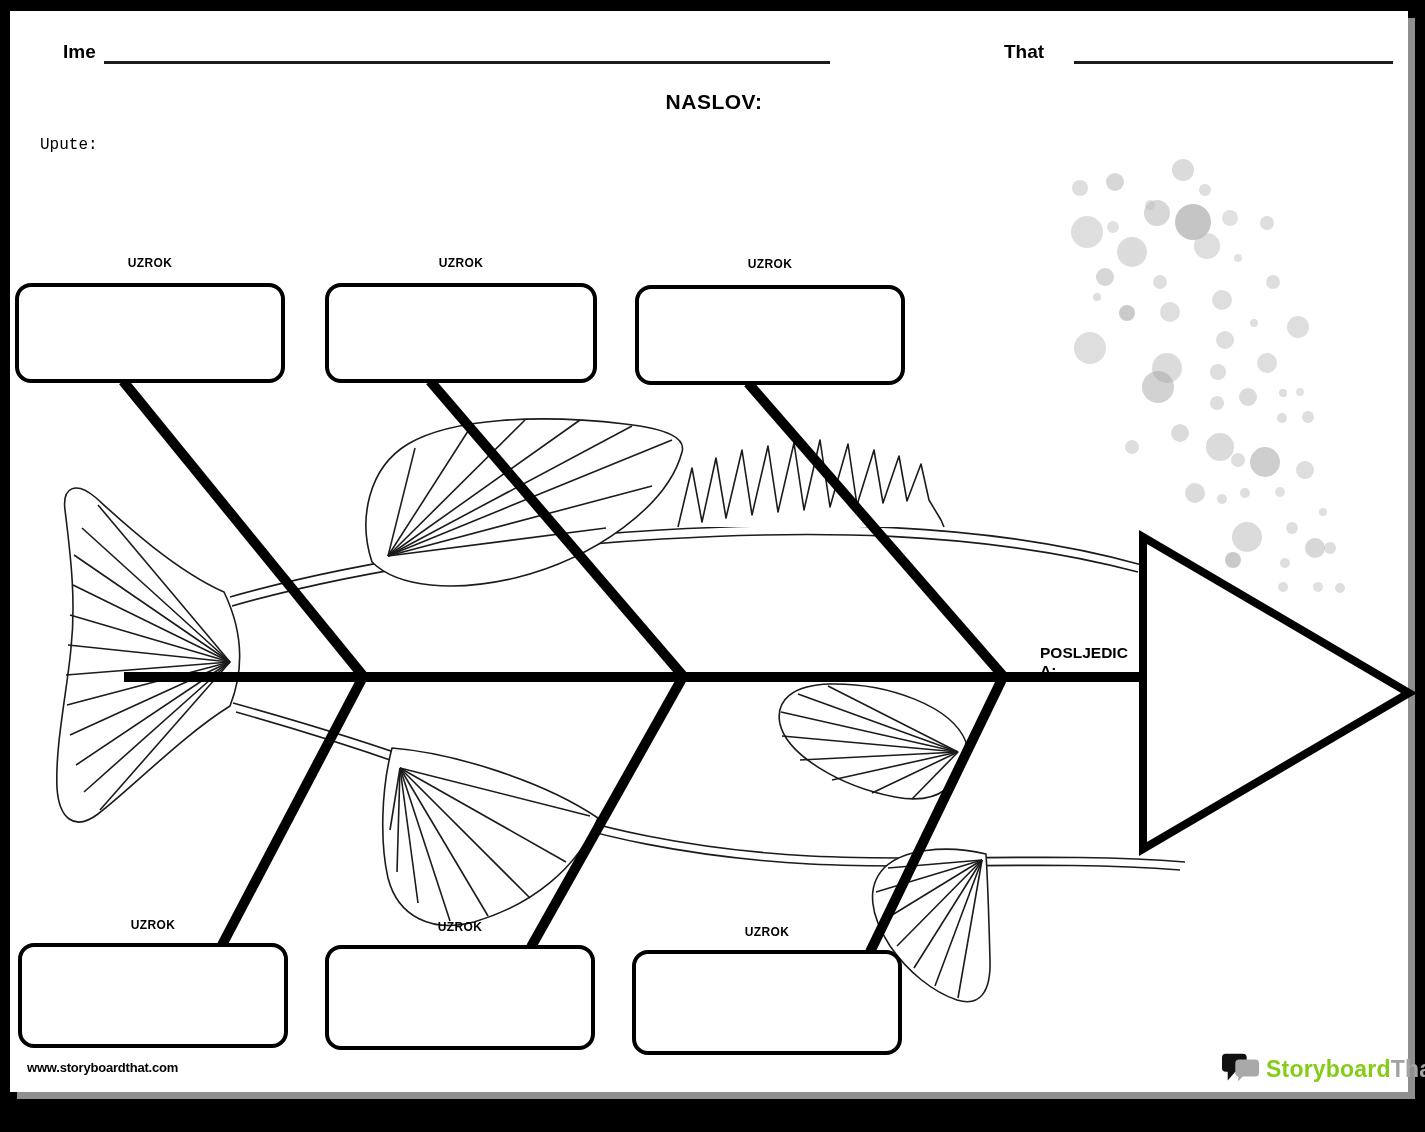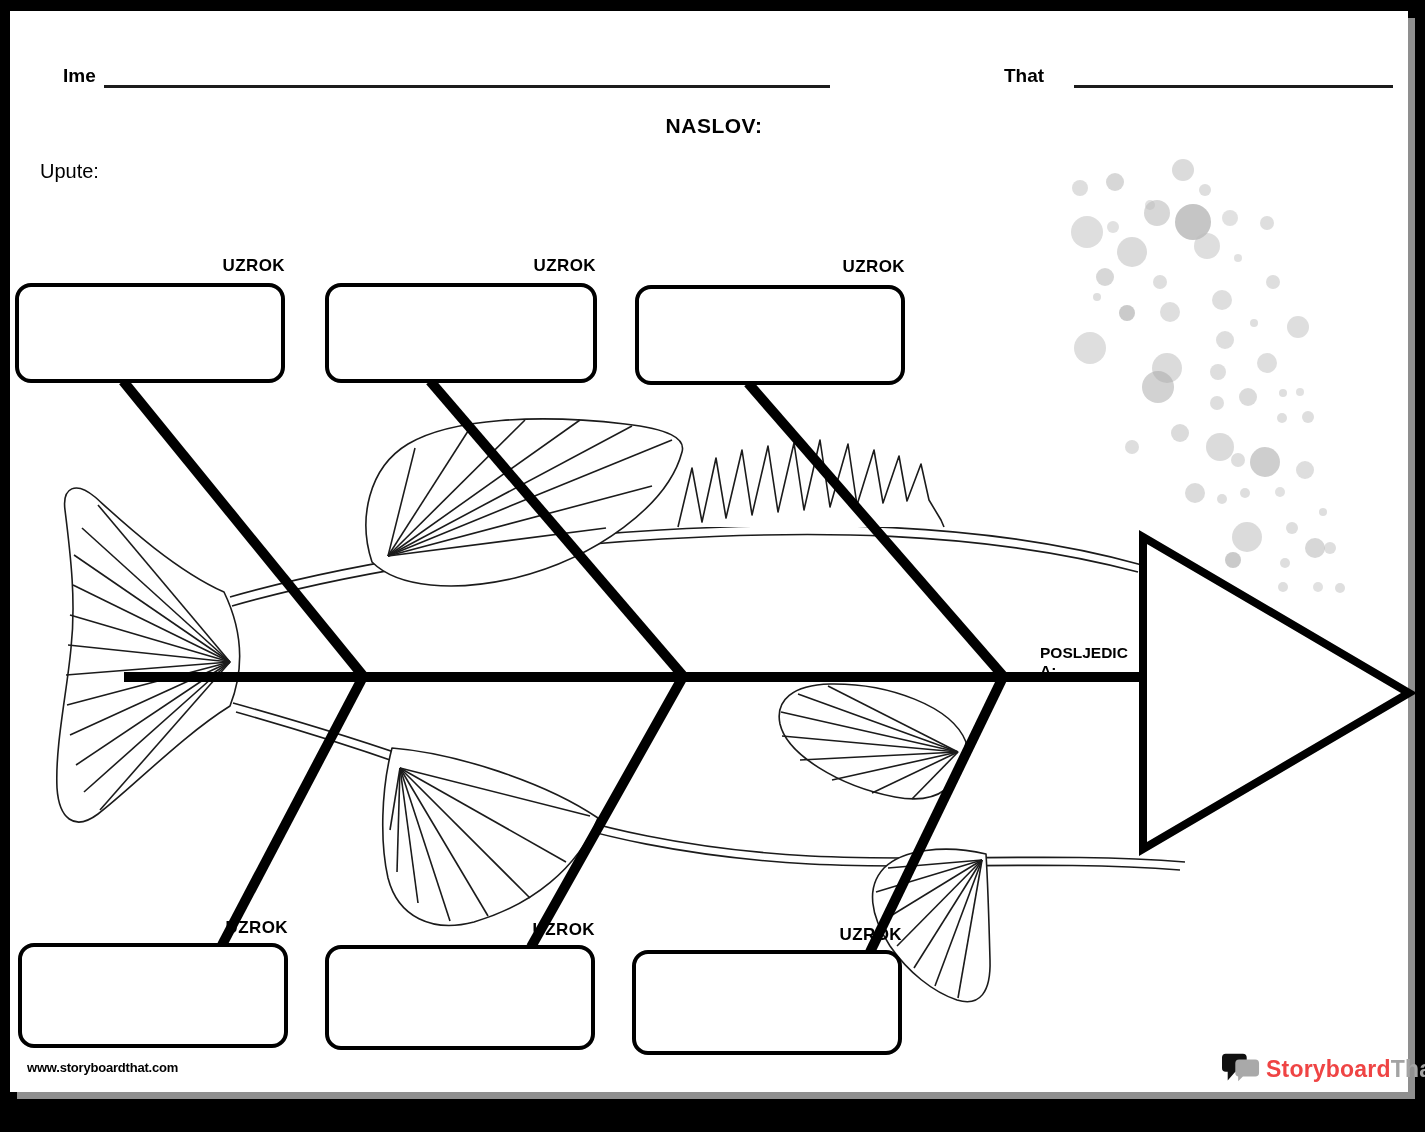--- a/index.html
+++ b/index.html
@@ -11,53 +11,53 @@
     color:#000;
     overflow:hidden;
   }
   .page {
     position:absolute; left:10px; top:11px;
     width:1398px; height:1081px;
     background:#fff;
     box-shadow:7px 7px 0 #8f8f8f;
     z-index:0;
   }
-  .abs { position:absolute;margin-top:24px; }
+  .abs { position:absolute; }
   svg.diagram { position:absolute; left:0; top:0; z-index:1; }
   .z2 { z-index:2; }
   .hdr-label { font-size:19px; font-weight:bold; }
   .fill-line { border-bottom:3px solid #1c1c1c; height:0; }
   .title { font-size:21px; font-weight:bold; letter-spacing:.5px; text-align:center; width:200px; }
-  .instructions { font-size:20px; }
+  .instructions { font-size:16px;font-family:Liberation Mono, monospace; }
   .cause-box {
     position:absolute;
     border:4px solid #000; border-radius:16px;
     background:#fff; z-index:2;
   }
   .cause-label {
     position:absolute; z-index:2;
-    font-weight:bold; font-size:17px; letter-spacing:.4px;
-    text-align:right; width:270px;
+    font-weight:bold; font-size:12px; letter-spacing:.4px;
+    text-align:center; width:270px;
   }
   .effect-label {
     position:absolute; z-index:2;
     left:1040px; top:644px; width:94px;
     font-weight:bold; font-size:15.5px; line-height:1.15;
     overflow-wrap:anywhere;
   }
   .footer-url {
     position:absolute; left:27px; top:1060px; z-index:2;
     font-weight:bold; font-size:13px; letter-spacing:-0.2px;
   }
   .logo {
     position:absolute; left:1222px; top:1051px; z-index:2;
     display:flex; align-items:center; gap:6px;
   }
   .logo-text { font-size:23px; font-weight:600; letter-spacing:.2px; }
-  .logo-text .primary { color:#ef4444; }
+  .logo-text .primary { color:#84cc16; }
   .logo-text .secondary { color:#a3a3a3; }
 </style>
 </head>
 <body>
 
 <div class="page"></div>
 
 <div class="abs hdr-label z2" style="left:63px; top:41px;">Ime</div>
 <div class="abs fill-line z2" style="left:104px; top:61px; width:726px;"></div>
 

